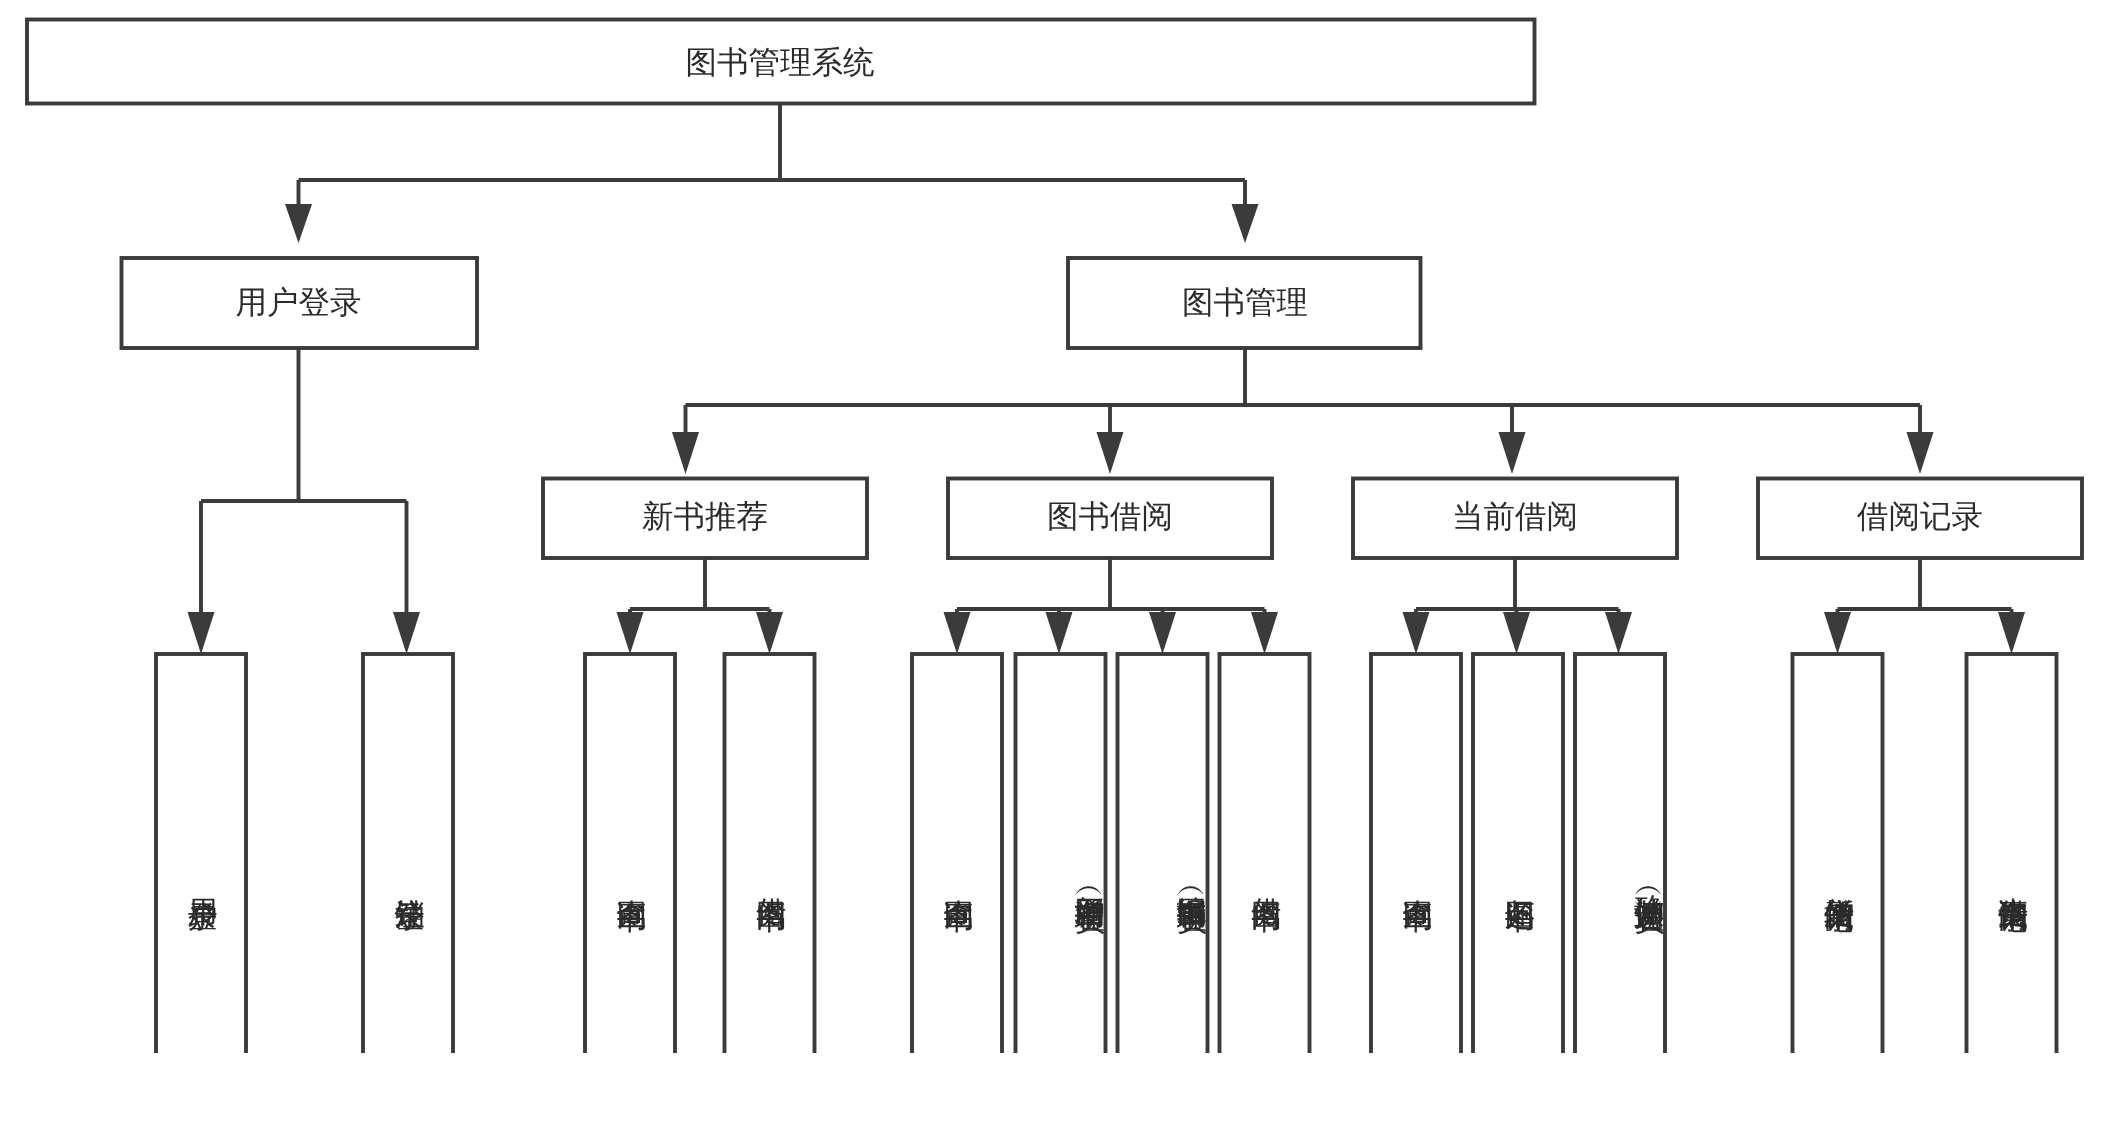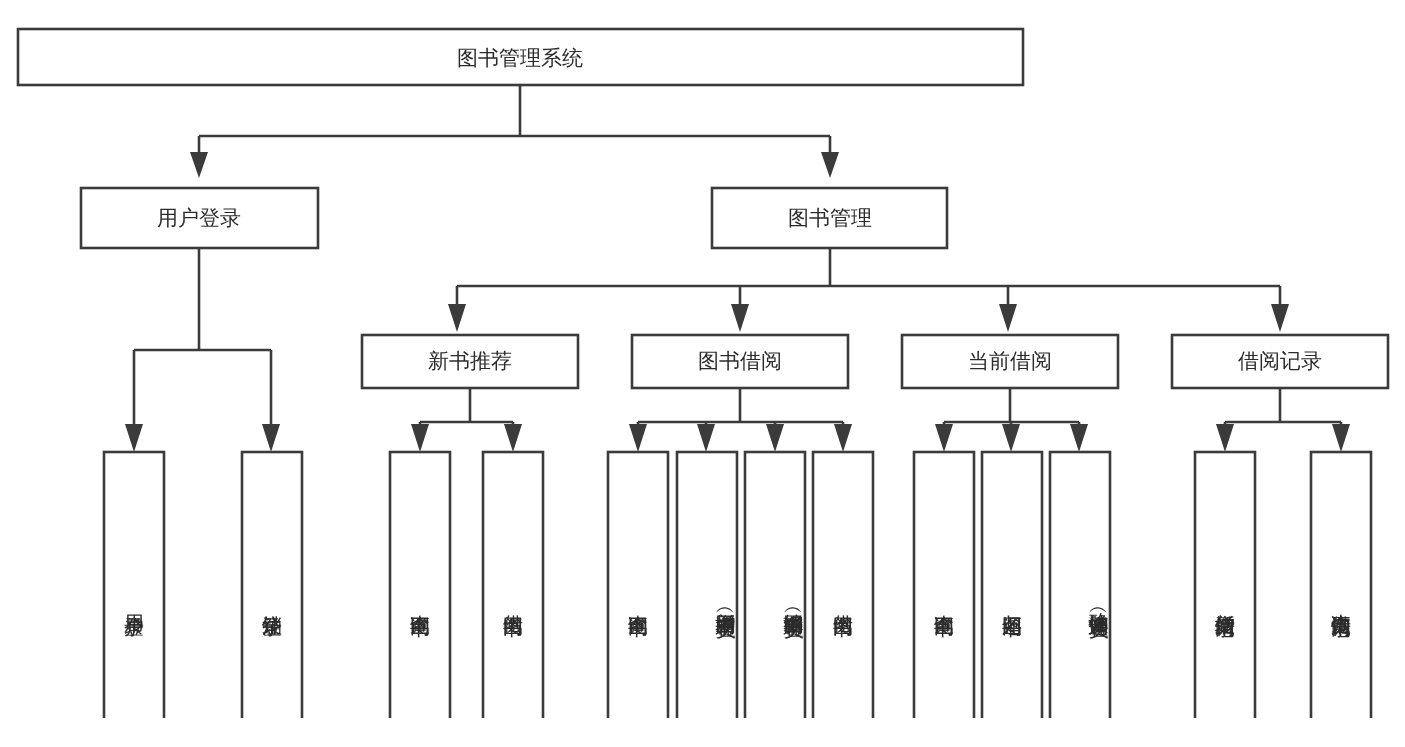--- a/index.html
+++ b/index.html
@@ -9,21 +9,20 @@
   }
   body {
     font-family: "Liberation Sans", "DejaVu Sans", sans-serif;
   }
   #canvas {
     position: relative;
     width: 1405px;
     height: 702px;
     background: #ffffff;
     overflow: hidden;
-    margin-top: 16px;
   }
   svg.diagram {
     position: absolute;
     left: 0;
     top: 0;
     width: 1405px;
     height: 747px;
   }
   .node-box {
     fill: #ffffff;

